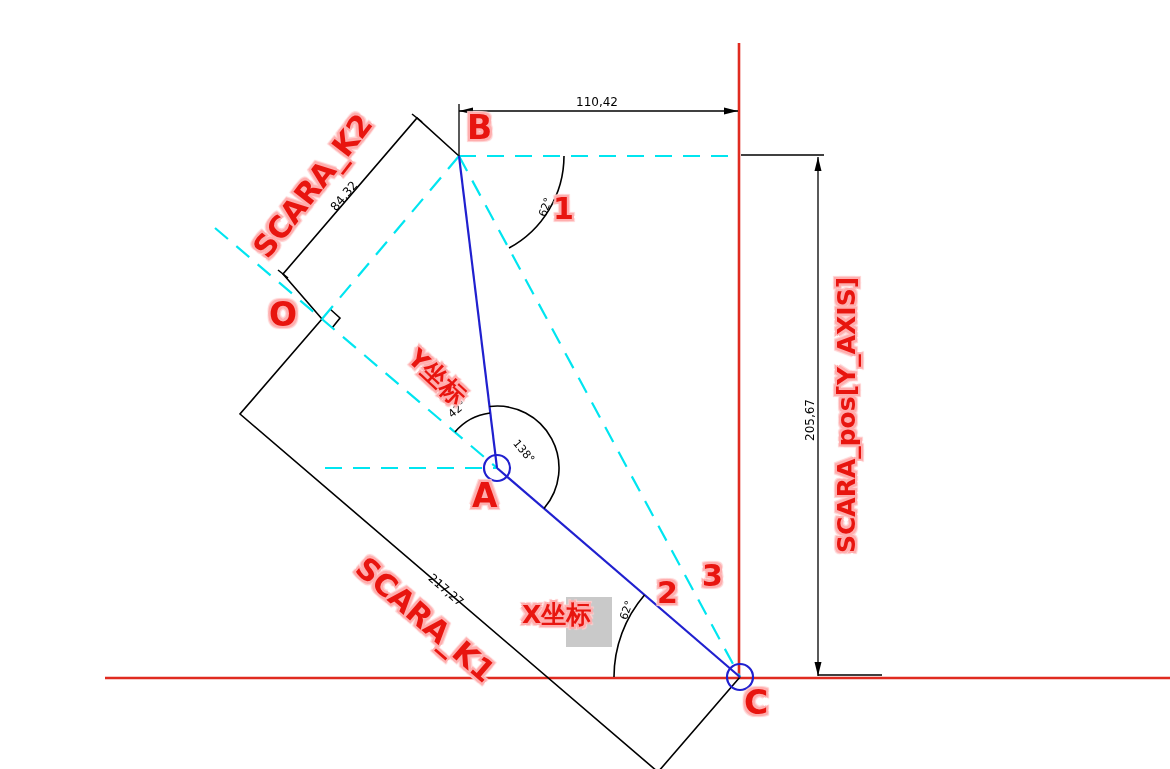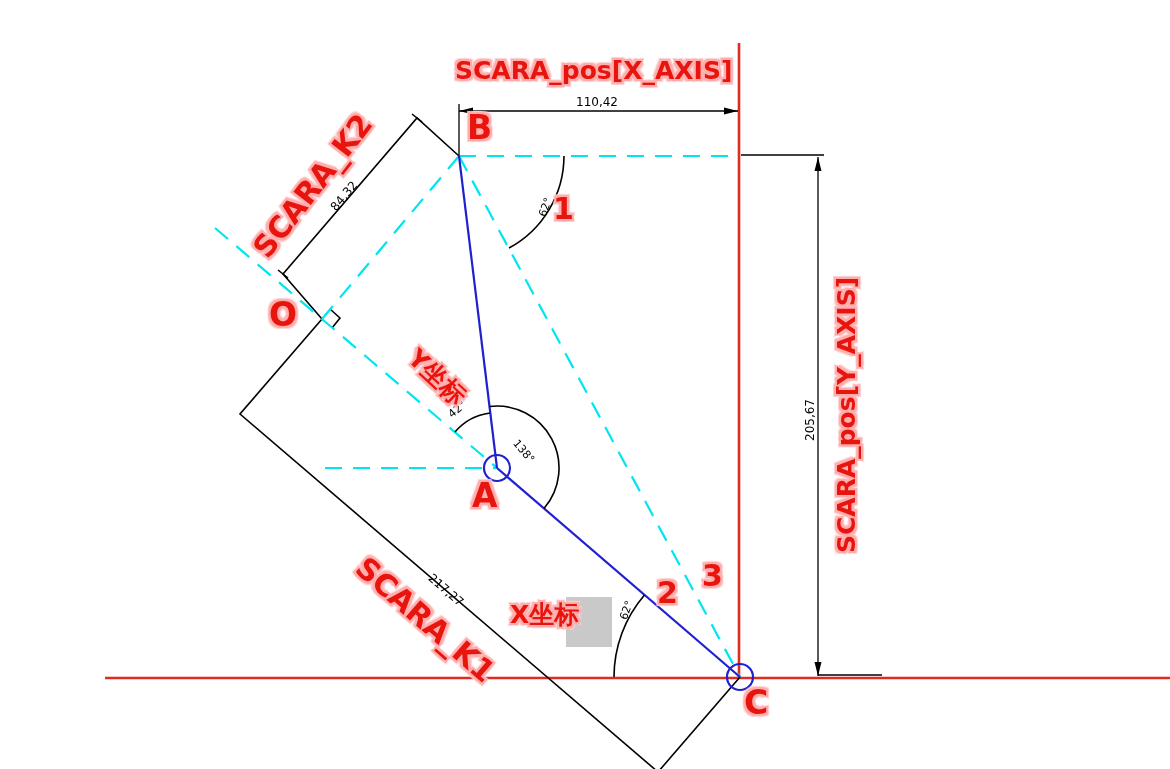--- a/index.html
+++ b/index.html
@@ -105,31 +105,30 @@
     <text class="dim-text" x="446" y="594" text-anchor="middle" transform="rotate(41,446,590)">217,27</text>
 
     <text class="ang-text" x="545" y="211" text-anchor="middle" transform="rotate(-70,545,207)">62°</text>
     <text class="ang-text" x="457" y="413" text-anchor="middle" transform="rotate(-40,457,409)">42°</text>
     <text class="ang-text" x="524" y="455" text-anchor="middle" transform="rotate(50,524,451)">138°</text>
     <text class="ang-text" x="626" y="614" text-anchor="middle" transform="rotate(-70,626,610)">62°</text>
   </svg>
 
   <div class="gray-box" style="left:566px;top:597px;width:46px;height:50px;"></div>
 
-  <div class="sticker axis-label" style="left:455px;top:58px;">SCARA_pos[X_AXIS]</div>
 
   <div class="sticker axis-label rot" style="left:846px;top:415px;transform:translate(-50%,-50%) rotate(-90deg);">SCARA_pos[Y_AXIS]</div>
 
   <div class="sticker arm-label rot" style="left:313px;top:186px;transform:translate(-50%,-50%) rotate(-52deg);">SCARA_K2</div>
 
   <div class="sticker arm-label rot" style="left:425px;top:620px;transform:translate(-50%,-50%) rotate(41deg);">SCARA_K1</div>
 
   <div class="sticker coord-label rot" style="left:437px;top:377px;transform:translate(-50%,-50%) rotate(43deg);">Y坐标</div>
 
-  <div class="sticker coord-label" style="left:510px;top:602px;">X坐标</div>
+  <div class="sticker coord-label" style="left:522px;top:602px;">X坐标</div>
 
   <div class="sticker big" style="left:467px;top:111px;">B</div>
   <div class="sticker big" style="left:269px;top:298px;">O</div>
   <div class="sticker big" style="left:472px;top:479px;">A</div>
   <div class="sticker big" style="left:744px;top:686px;">C</div>
 
   <div class="sticker num" style="left:553px;top:194px;">1</div>
   <div class="sticker num" style="left:657px;top:578px;">2</div>
   <div class="sticker num" style="left:702px;top:561px;">3</div>
 

